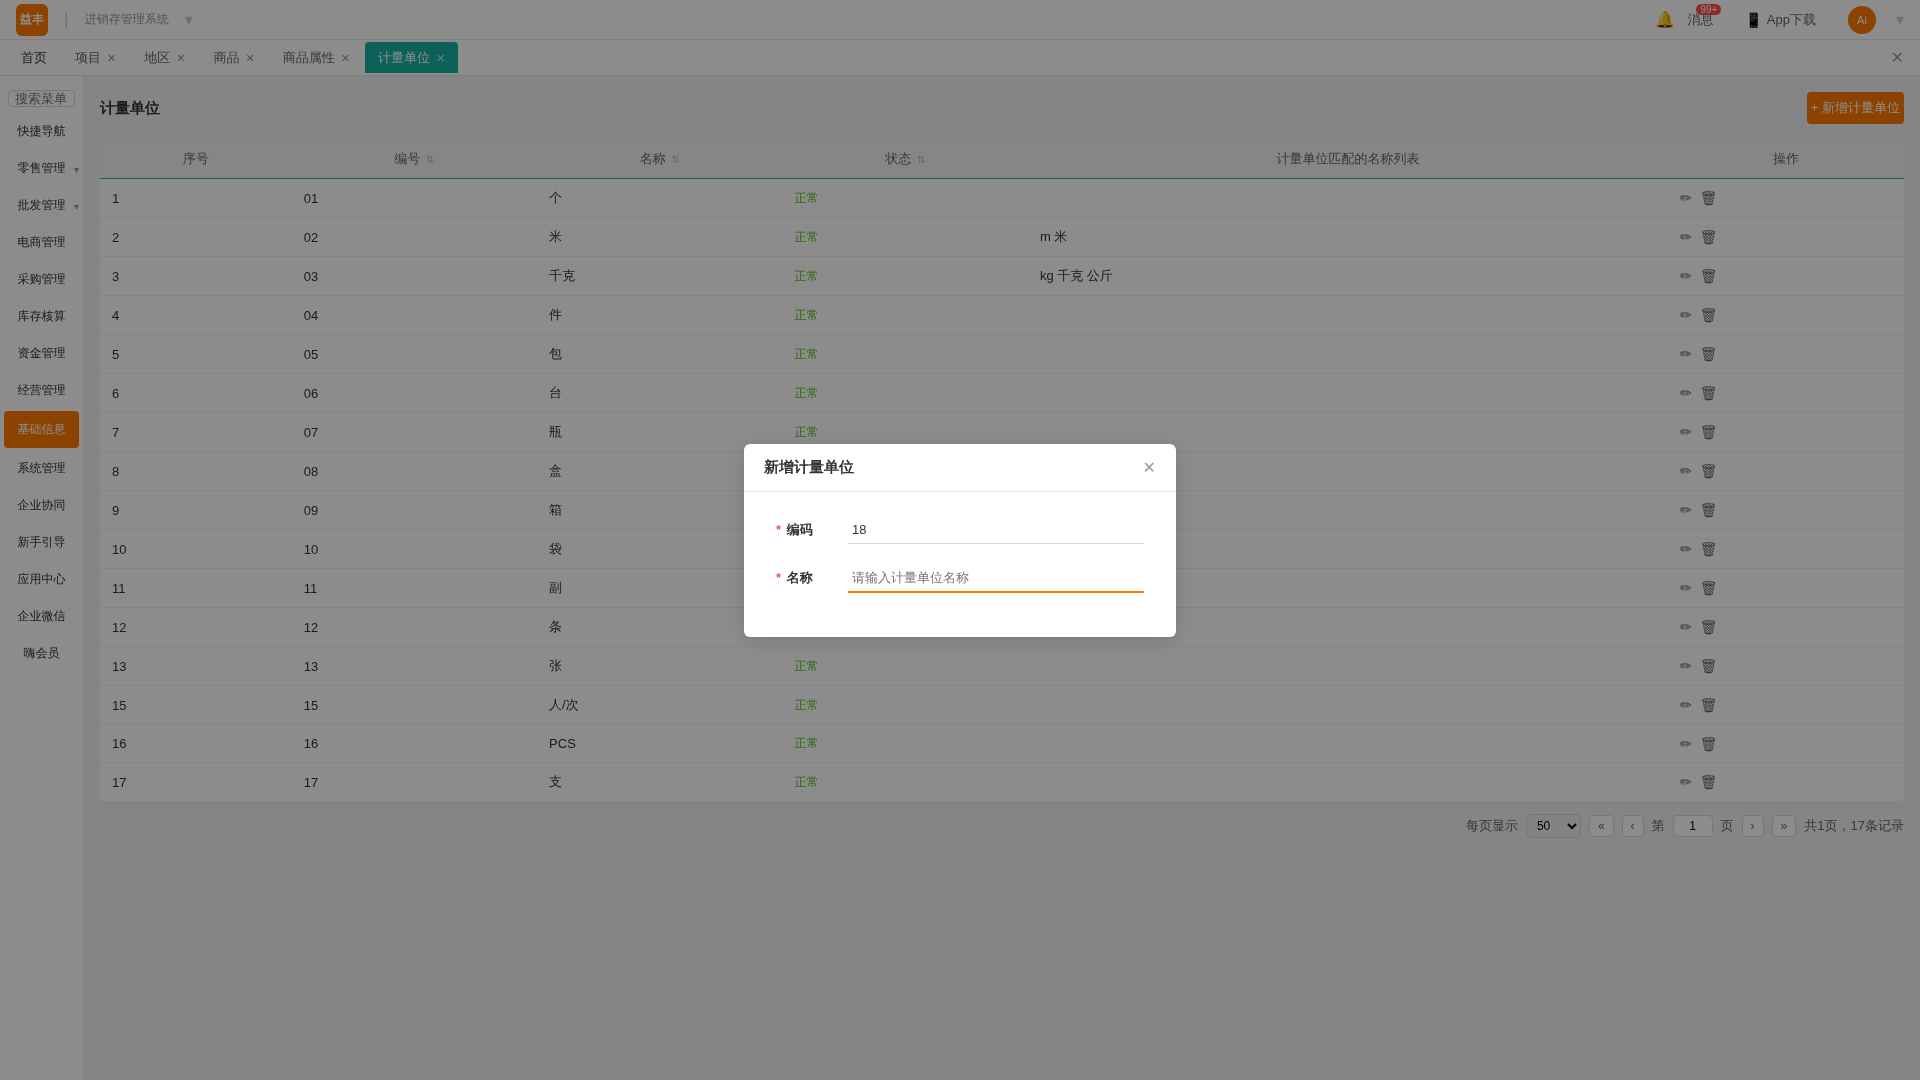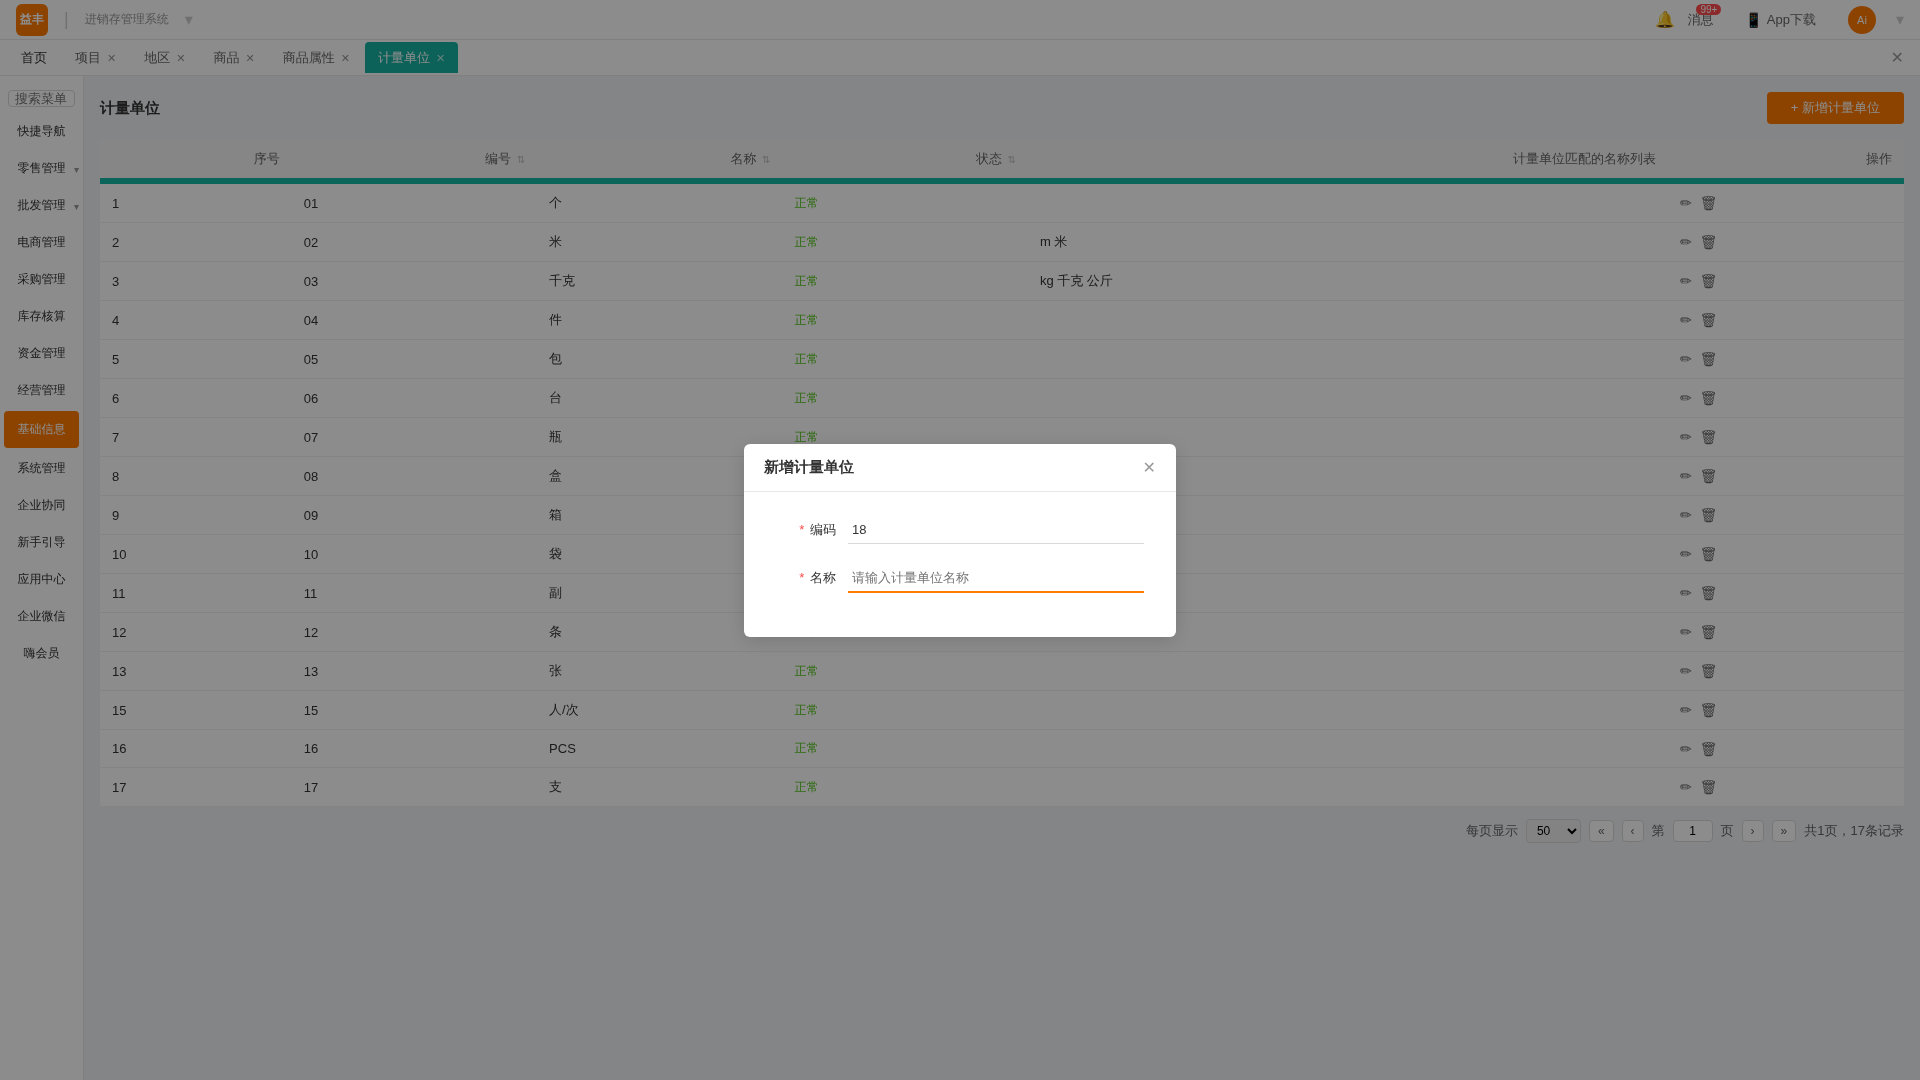--- a/index.html
+++ b/index.html
@@ -29,45 +29,45 @@
     .sidebar { width: 84px; background: #fff; border-right: 1px solid #e8e8e8; display: flex; flex-direction: column; flex-shrink: 0; padding-top: 8px; }
     .sidebar-search { padding: 6px 8px; }
     .sidebar-search input { width: 100%; border: 1px solid #d9d9d9; border-radius: 4px; padding: 0 6px; font-size: 13px; color: #999; }
     .sidebar-item { padding: 10px 8px; text-align: center; cursor: pointer; font-size: 12px; color: #333; position: relative; }
     .sidebar-item.active { background: #ff7a00; color: white; border-radius: 4px; margin: 2px 4px; }
     .sidebar-item .item-arrow { position: absolute; right: 4px; top: 50%; transform: translateY(-50%); font-size: 10px; color: #999; }
 
     
     .content-area { flex: 1; overflow: auto; padding: 16px; }
     .page-title { font-size: 15px; font-weight: bold; color: #333; margin-bottom: 16px; display: flex; justify-content: space-between; align-items: center; }
-    .add-btn { background: #ff7a00; color: white; border: none; border-radius: 4px; padding: 7px 24px; cursor: pointer; font-size: 13px; }
+    .add-btn { background: #ff7a00; color: white; border: none; border-radius: 4px; padding: 7px 4px; cursor: pointer; font-size: 13px; }
 
     
     .data-table { width: 100%; border-collapse: collapse; background: #fff; border-radius: 4px; overflow: hidden; }
-    .data-table th { background: #f5f5f5; padding: 10px 12px; text-align: right; font-weight: normal; color: #666; font-size: 13px; border-bottom: 6px solid #14b8a6; }
+    .data-table th { background: #f5f5f5; padding: 10px 12px; text-align: center; font-weight: normal; color: #666; font-size: 13px; border-bottom: 1px solid #14b8a6; }
     .data-table td { padding: 10px 12px; border-bottom: 1px solid #f0f0f0; font-size: 13px; color: #333; }
     .status-normal { color: #52c41a; font-size: 12px; }
     .action-btns { display: flex; gap: 8px; }
     .action-btn { cursor: pointer; color: #666; font-size: 14px; }
 
     
     .pagination { display: flex; align-items: center; justify-content: flex-end; padding: 12px 0; gap: 8px; font-size: 13px; color: #666; }
     .pagination select { border: 1px solid #d9d9d9; border-radius: 4px; padding: 3px 6px; font-size: 12px; }
     .page-btn { border: 1px solid #d9d9d9; background: #fff; border-radius: 4px; padding: 3px 8px; cursor: pointer; color: #666; font-size: 12px; }
     .page-input { border: 1px solid #d9d9d9; border-radius: 4px; padding: 3px 6px; width: 40px; text-align: center; font-size: 12px; }
 
     
     .overlay { position: fixed; top: 0; left: 0; width: 100%; height: 100%; background: rgba(0,0,0,0.45); z-index: 100; display: flex; align-items: center; justify-content: center; }
     .modal { background: #fff; border-radius: 6px; width: 432px; box-shadow: 0 4px 20px rgba(0,0,0,0.15); overflow: hidden; }
     .modal-header { padding: 14px 20px; border-bottom: 1px solid #e8e8e8; display: flex; justify-content: space-between; align-items: center; }
     .modal-title { font-size: 15px; font-weight: bold; color: #333; }
     .modal-close { cursor: pointer; color: #999; font-size: 16px; }
     .modal-body { padding: 24px 32px; }
     .form-row { display: flex; align-items: center; margin-bottom: 20px; }
-    .form-label { width: 60px; text-align: right; margin-right: 12px; font-size: 13px; color: #333; flex-shrink: 0; }
+    .form-label { width: 60px; margin-right: 12px; font-size: 13px; color: #333; flex-shrink: 0; font-weight: bold; }
     .form-label .required { color: #ff4d4f; margin-right: 2px; }
     .form-input { flex: 1; border: none; border-bottom: 1px solid #d9d9d9; padding: 6px 4px; font-size: 13px; color: #333; outline: none; }
     .form-input.active-border { border-bottom: 2px solid #ff7a00; }
     .modal-footer { padding: 14px 20px; border-top: 1px solid #f0f0f0; display: flex; justify-content: center; gap: 12px; }
     .btn-cancel { background: #fff; border: 1px solid #d9d9d9; border-radius: 4px; padding: 7px 24px; cursor: pointer; font-size: 13px; color: #333; }
     .btn-save { background: #fff; border: 1px solid #ff7a00; color: #ff7a00; border-radius: 4px; padding: 7px 24px; cursor: pointer; font-size: 13px; }
     .btn-save-new { background: #ff7a00; border: none; color: white; border-radius: 4px; padding: 7px 24px; cursor: pointer; font-size: 13px; }
 
     .sort-icon { font-size: 10px; color: #bbb; margin-left: 2px; }
   </style>

